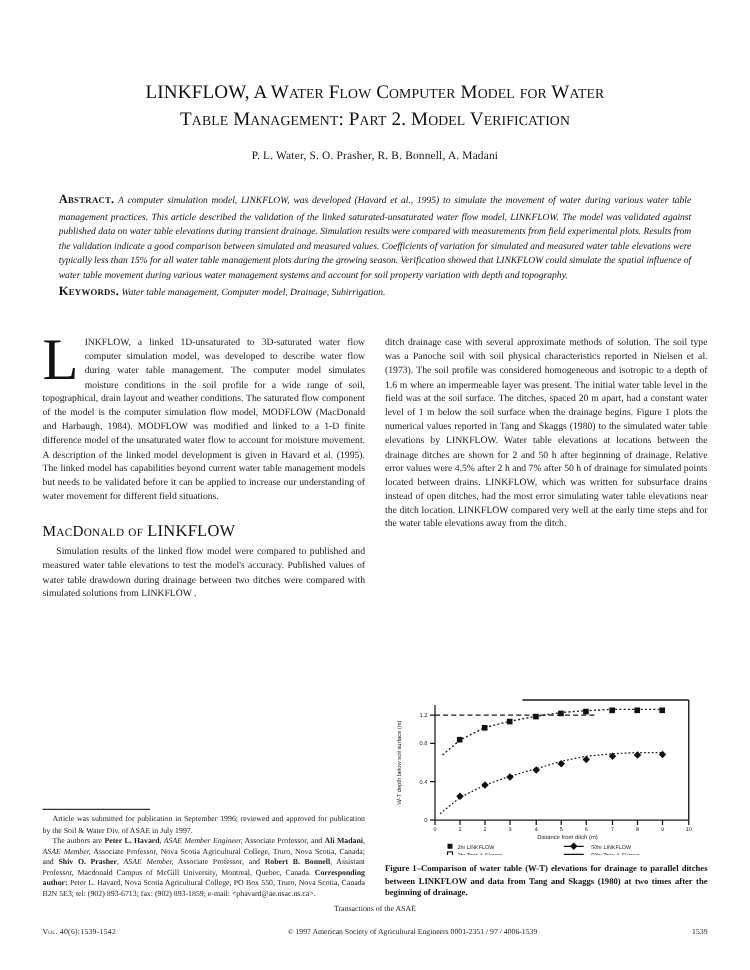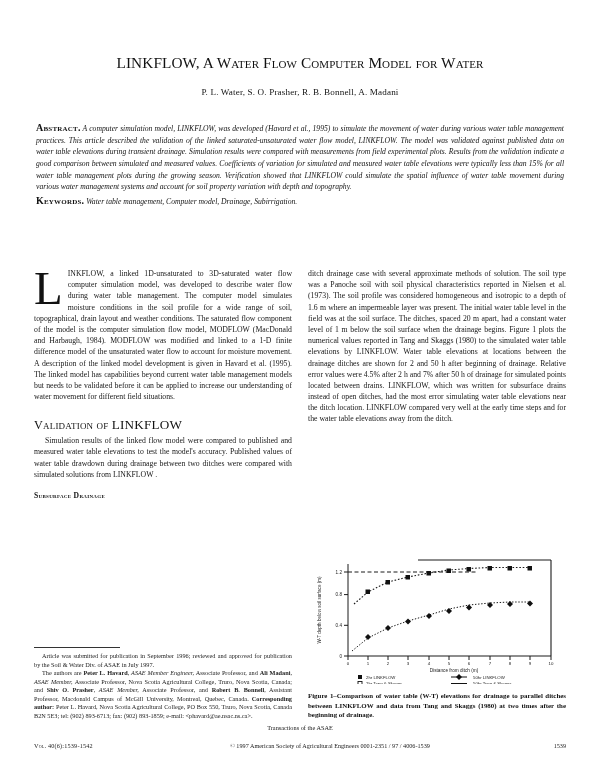--- a/index.html
+++ b/index.html
@@ -4,21 +4,21 @@
 <style>
   * { box-sizing: border-box; }
   html, body { margin:0; padding:0; }
   body {
     width: 600px; height: 776px;
     background: #ffffff;
     font-family: "Liberation Serif", "DejaVu Serif", serif;
     color: #1a1a1a;
     overflow: hidden;
   }
-  .page { position: relative; width: 600px; height: 776px; padding: 0; }
+  .page { position: relative; width: 600px; height: 776px; padding: 11px; }
 
   
   .title-block { padding: 52px 46px 0 46px; text-align: center; }
   .title {
     font-size: 15.3px; line-height: 1.42; letter-spacing: .1px;
     font-variant: small-caps; font-weight: 400; color: #111;
     margin: 0;
   }
   .authors {
     margin-top: 13px; font-size: 9.1px; letter-spacing: .15px; color: #141414;
@@ -110,42 +110,42 @@
   .footer-right { width: 60px; text-align: right; }
 </style>
 </head>
 <body>
 
 <div class="page">
 
   <div class="title-block">
     <h1 class="title">
       <span>LINKFLOW, A Water Flow Computer Model for Water</span><br>
+      <span>Table Management: Part 2. Model Verification</span>
     </h1>
     <div class="authors">P. L. Water,  S. O. Prasher,  R. B. Bonnell,  A. Madani</div>
   </div>
 
   <div class="abstract">
     <p style="margin:0;"><span class="lead">Abstract.</span><span> A computer simulation model, LINKFLOW, was developed (Havard et al., 1995) to simulate the movement of water during various water table management practices. This article described the validation of the linked saturated-unsaturated water flow model, LINKFLOW. The model was validated against published data on water table elevations during transient drainage. Simulation results were compared with measurements from field experimental plots. Results from the validation indicate a good comparison between simulated and measured values. Coefficients of variation for simulated and measured water table elevations were typically less than 15% for all water table management plots during the growing season. Verification showed that LINKFLOW could simulate the spatial influence of water table movement during various water management systems and account for soil property variation with depth and topography.</span></p>
     <p class="keywords" style="margin:0;"><span class="lead">Keywords.</span><span> Water table management, Computer model, Drainage, Subirrigation.</span></p>
   </div>
 
   <div class="columns">
 
     <div class="col">
 
       <p class="body-text dropcap-para">
         <span class="dropcap">L</span><span>INKFLOW, a linked 1D-unsaturated to 3D-saturated water flow computer simulation model, was developed to describe water flow during water table management. The computer model simulates moisture conditions in the soil profile for a wide range of soil, topographical, drain layout and weather conditions. The saturated flow component of the model is the computer simulation flow model, MODFLOW (MacDonald and Harbaugh, 1984). MODFLOW was modified and linked to a 1-D finite difference model of the unsaturated water flow to account for moisture movement. A description of the linked model development is given in Havard et al. (1995). The linked model has capabilities beyond current water table management models but needs to be validated before it can be applied to increase our understanding of water movement for different field situations.</span>
       </p>
 
-      <h2 class="sec"><span>Validation of </span><span class="big">LINKFLOW</span></h2>
+      <h2 class="sec"><span>MacDonald of </span><span class="big">LINKFLOW</span></h2>
 
       <p class="body-text indent">Simulation results of the linked flow model were compared to published and measured water table elevations to test the model's accuracy. Published values of water table drawdown during drainage between two ditches were compared with simulated solutions from LINKFLOW .</p>
 
-      <h3 class="subsec">Subsurface Drainage</h3>
 
 
       <div class="footnote-wrap">
         <div class="footnote-rule"></div>
         <div class="footnote">
           <span class="indent">Article was submitted for publication in September 1996; reviewed and approved for publication by the Soil &amp; Water Div. of ASAE in July 1997.</span>
           <span class="indent"><span>The authors are </span><b>Peter L. Havard</b><i>, ASAE Member Engineer,</i><span> Associate Professor, and </span><b>Ali Madani</b><i>, ASAE Member,</i><span> Associate Professor, Nova Scotia Agricultural College, Truro, Nova Scotia, Canada; and </span><b>Shiv O. Prasher</b><i>, ASAE Member,</i><span> Associate Professor, and </span><b>Robert B. Bonnell</b><span>, Assistant Professor, Macdonald Campus of McGill University, Montreal, Quebec, Canada. </span><b>Corresponding author:</b><span> Peter L. Havard, Nova Scotia Agricultural College, PO Box 550, Truro, Nova Scotia, Canada B2N 5E3; tel: (902) 893-6713; fax: (902) 893-1859; e-mail: &lt;phavard@ae.nsac.ns.ca&gt;.</span></span>
         </div>
       </div>
     </div>

